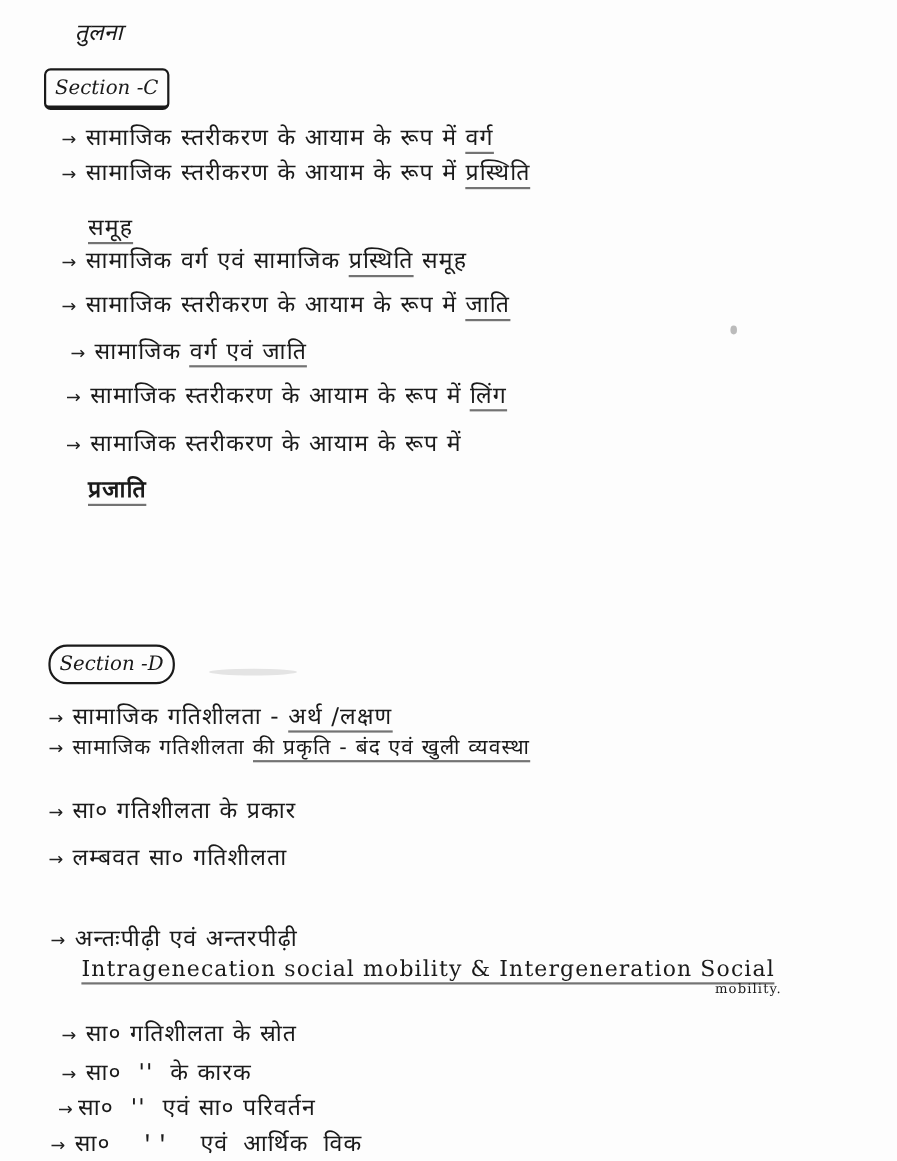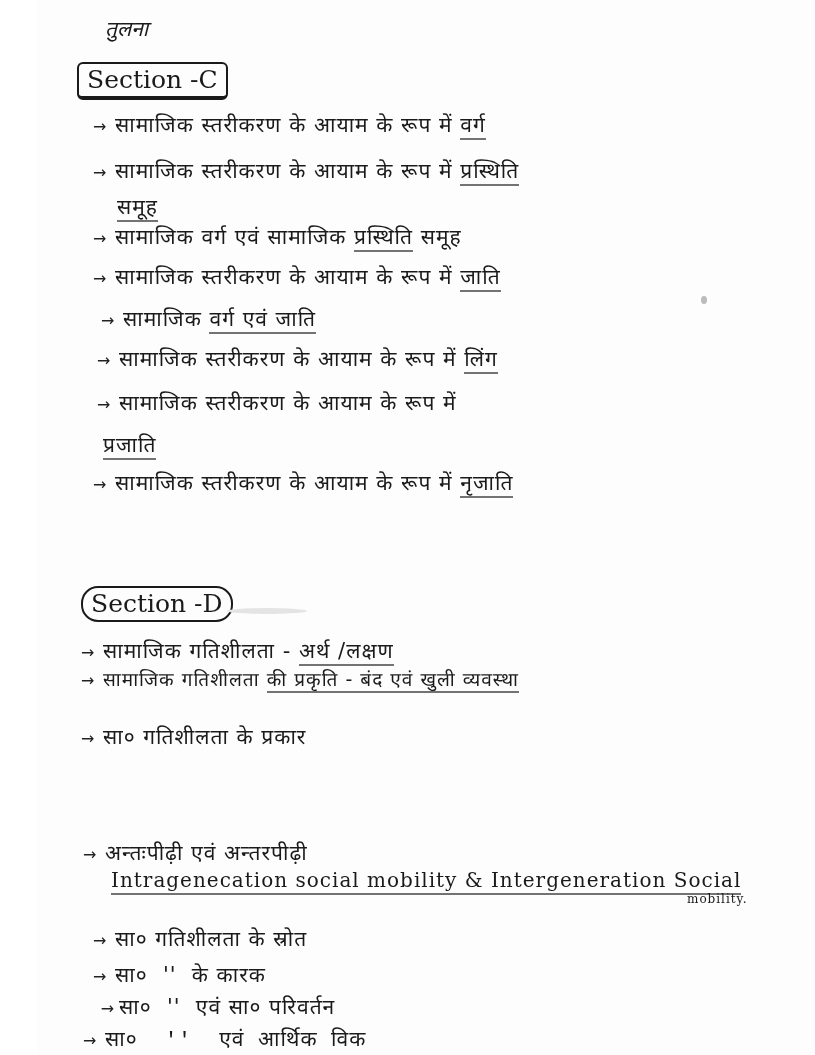--- a/index.html
+++ b/index.html
@@ -2,110 +2,110 @@
 <html><head>
 <meta charset="utf-8">
 <style>
   html, body { margin: 0; padding: 0; }
   body {
     width: 815px; height: 1055px; overflow: hidden;
     background: #ffffff; position: relative;
     font-family: "DejaVu Sans", sans-serif;
     color: #1a1a1a;
   }
-  .page { position: absolute; inset: 0; background: #fdfdfd; margin-left: 37px; }
+  .page { position: absolute; inset: 0; background: #fdfdfd; }
   .line {
     position: absolute; left: 0; white-space: nowrap;
     font-size: 21px; line-height: 30px; letter-spacing: 1px;
   }
   .arrow { display: inline-block; width: 22px; font-size: 16px; color: #222; }
   .u { border-bottom: 2px solid #737373; padding-bottom: 1px; }
   .heading {
     position: absolute; font-size: 21px; font-style: italic;
     font-family: "DejaVu Serif", serif;
   }
   .section-box {
     position: absolute; border: 2px solid #1a1a1a; border-radius: 6px;
-    padding: 2px 8px; font-family: "DejaVu Serif", serif; 
-    font-size: 25px; line-height: 28px;
+    padding: 2px 8px; font-family: "DejaVu Serif", serif; font-style: italic;
+    font-size: 18px; line-height: 28px;
   }
   .section-box.c { border-bottom-width: 4px; }
   .english {
     position: absolute; font-family: "DejaVu Serif", serif; 
     font-size: 20px; letter-spacing: 1px; white-space: nowrap;
   }
   .speck { position: absolute; background: #bbb; border-radius: 50%; }
 </style>
 </head>
 <body>
 
 <div class="page">
 
   <div class="heading" style="left:68px; top:14px;">तुलना</div>
 
   <div class="section-box c" style="left:40px; top:62px;">Section -C</div>
 
   <div class="line" style="left:56px; top:110px;">
     <span class="arrow">→</span><span>सामाजिक स्तरीकरण के आयाम के रूप में </span><span class="u">वर्ग</span>
   </div>
-  <div class="line" style="left:56px; top:156px;">
+  <div class="line" style="left:56px; top:142px;">
     <span class="arrow">→</span><span>सामाजिक स्तरीकरण के आयाम के रूप में </span><span class="u">प्रस्थिति</span>
   </div>
   <div class="line" style="left:80px; top:192px;">
     <span class="u">समूह</span>
   </div>
   <div class="line" style="left:56px; top:222px;">
     <span class="arrow">→</span><span>सामाजिक वर्ग एवं सामाजिक </span><span class="u">प्रस्थिति</span><span> समूह</span>
   </div>
   <div class="line" style="left:56px; top:262px;">
     <span class="arrow">→</span><span>सामाजिक स्तरीकरण के आयाम के रूप में </span><span class="u">जाति</span>
   </div>
   <div class="line" style="left:64px; top:304px;">
     <span class="arrow">→</span><span>सामाजिक </span><span class="u">वर्ग एवं जाति</span>
   </div>
   <div class="line" style="left:60px; top:344px;">
     <span class="arrow">→</span><span>सामाजिक स्तरीकरण के आयाम के रूप में </span><span class="u">लिंग</span>
   </div>
   <div class="line" style="left:60px; top:388px;">
     <span class="arrow">→</span><span>सामाजिक स्तरीकरण के आयाम के रूप में</span>
   </div>
-  <div class="line" style="left:66px; top:430px;">
+  <div class="line" style="left:80px; top:430px;font-weight:bold;">
     <span class="u">प्रजाति</span>
-  </div>
-  <div class="line" style="left:56px; top:468px;">
-    <span class="arrow">→</span><span>सामाजिक स्तरीकरण के आयाम के रूप में </span><span class="u">नृजाति</span>
   </div>
 
   <div class="section-box" style="left:44px; top:586px;border-radius:17px;">Section -D</div>
 
   <div class="line" style="left:44px; top:636px;">
     <span class="arrow">→</span><span>सामाजिक गतिशीलता - </span><span class="u">अर्थ /लक्षण</span>
   </div>
   <div class="line" style="left:44px; top:664px; font-size:19px;">
     <span class="arrow">→</span><span>सामाजिक गतिशीलता </span><span class="u">की प्रकृति - बंद एवं खुली व्यवस्था</span>
   </div>
   <div class="line" style="left:44px; top:722px;">
     <span class="arrow">→</span><span>सा० गतिशीलता के प्रकार</span>
+  </div>
+  <div class="line" style="left:44px; top:764px;">
+    <span class="arrow">→</span><span>लम्बवत सा० गतिशीलता</span>
   </div>
   <div class="line" style="left:46px; top:838px;">
     <span class="arrow">→</span><span>अन्तःपीढ़ी एवं अन्तरपीढ़ी</span>
   </div>
 
   <div class="english" style="left:74px; top:868px;">
     <span class="u">Intragenecation social mobility &amp; Intergeneration Social</span>
   </div>
   <div class="english" style="left:650px; top:892px; font-size:12px;">mobility.</div>
 
   <div class="line" style="left:56px; top:924px;">
     <span class="arrow">→</span><span>सा० गतिशीलता के स्रोत</span>
   </div>
   <div class="line" style="left:56px; top:960px;">
     <span class="arrow">→</span><span style="white-space:pre;">सा०  ''  के कारक</span>
   </div>
-  <div class="line" style="left:60px; top:992px;text-align:center;">
+  <div class="line" style="left:49px; top:992px;text-align:center;">
     <span class="arrow">→</span><span style="white-space:pre;">सा०  ''  एवं सा० परिवर्तन</span>
   </div>
   <div class="line" style="left:46px; top:1024px;">
     <span class="arrow">→</span><span style="white-space:pre;font-family:Liberation Mono, monospace;">सा०  ''  एवं आर्थिक विक</span>
   </div>
 
   <div class="speck" style="left:664px; top:296px; width:6px; height:8px;"></div>
   <div class="speck" style="left:190px; top:608px; width:80px; height:6px; background:#e4e4e4;"></div>
 </div>
 

